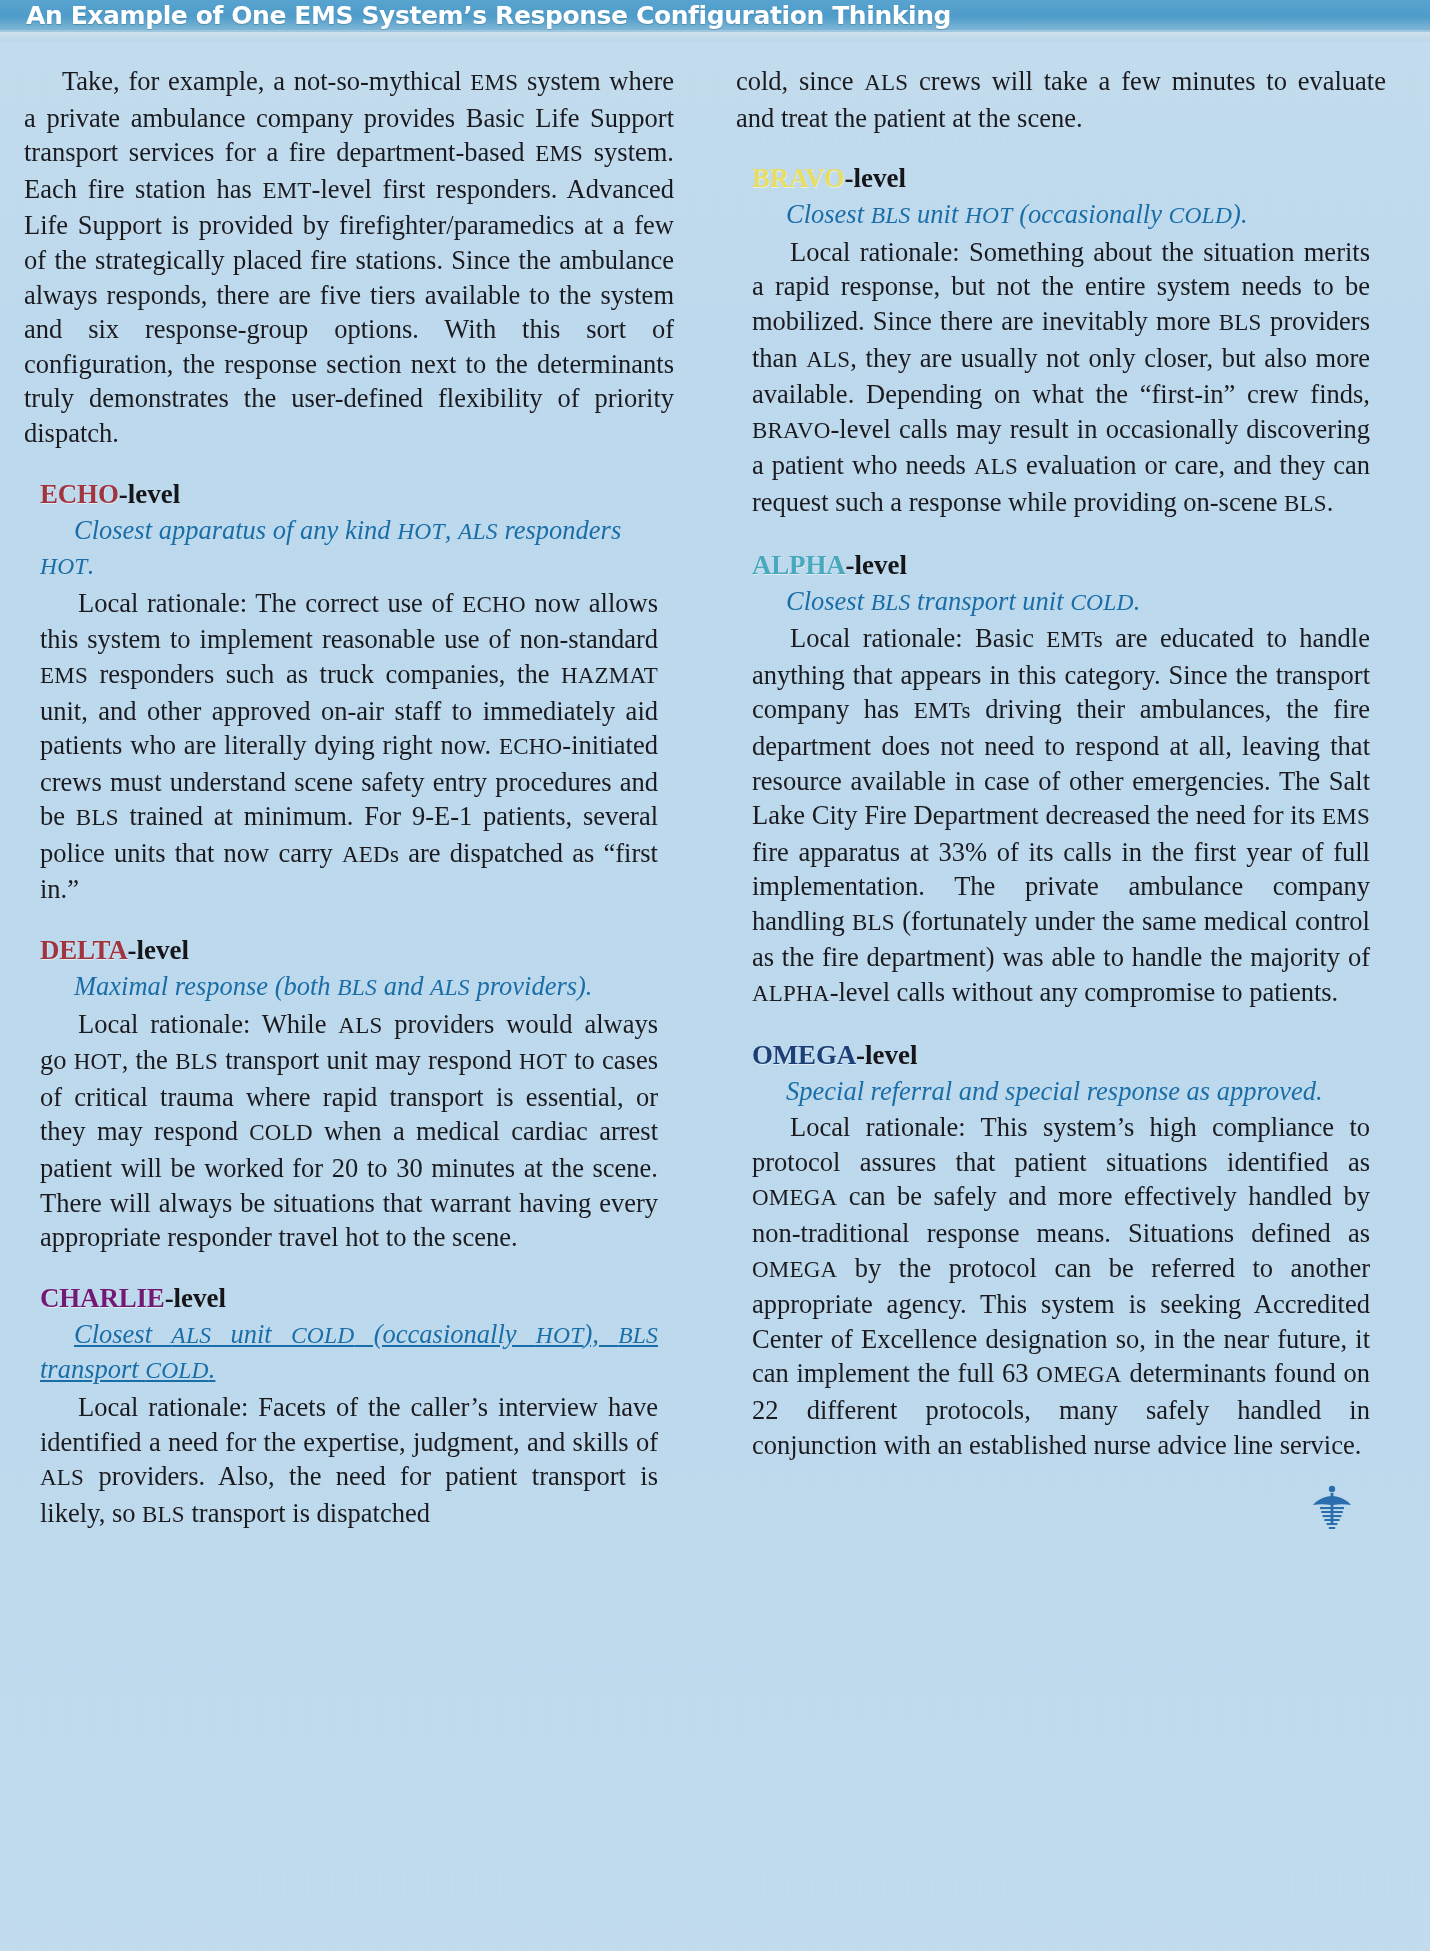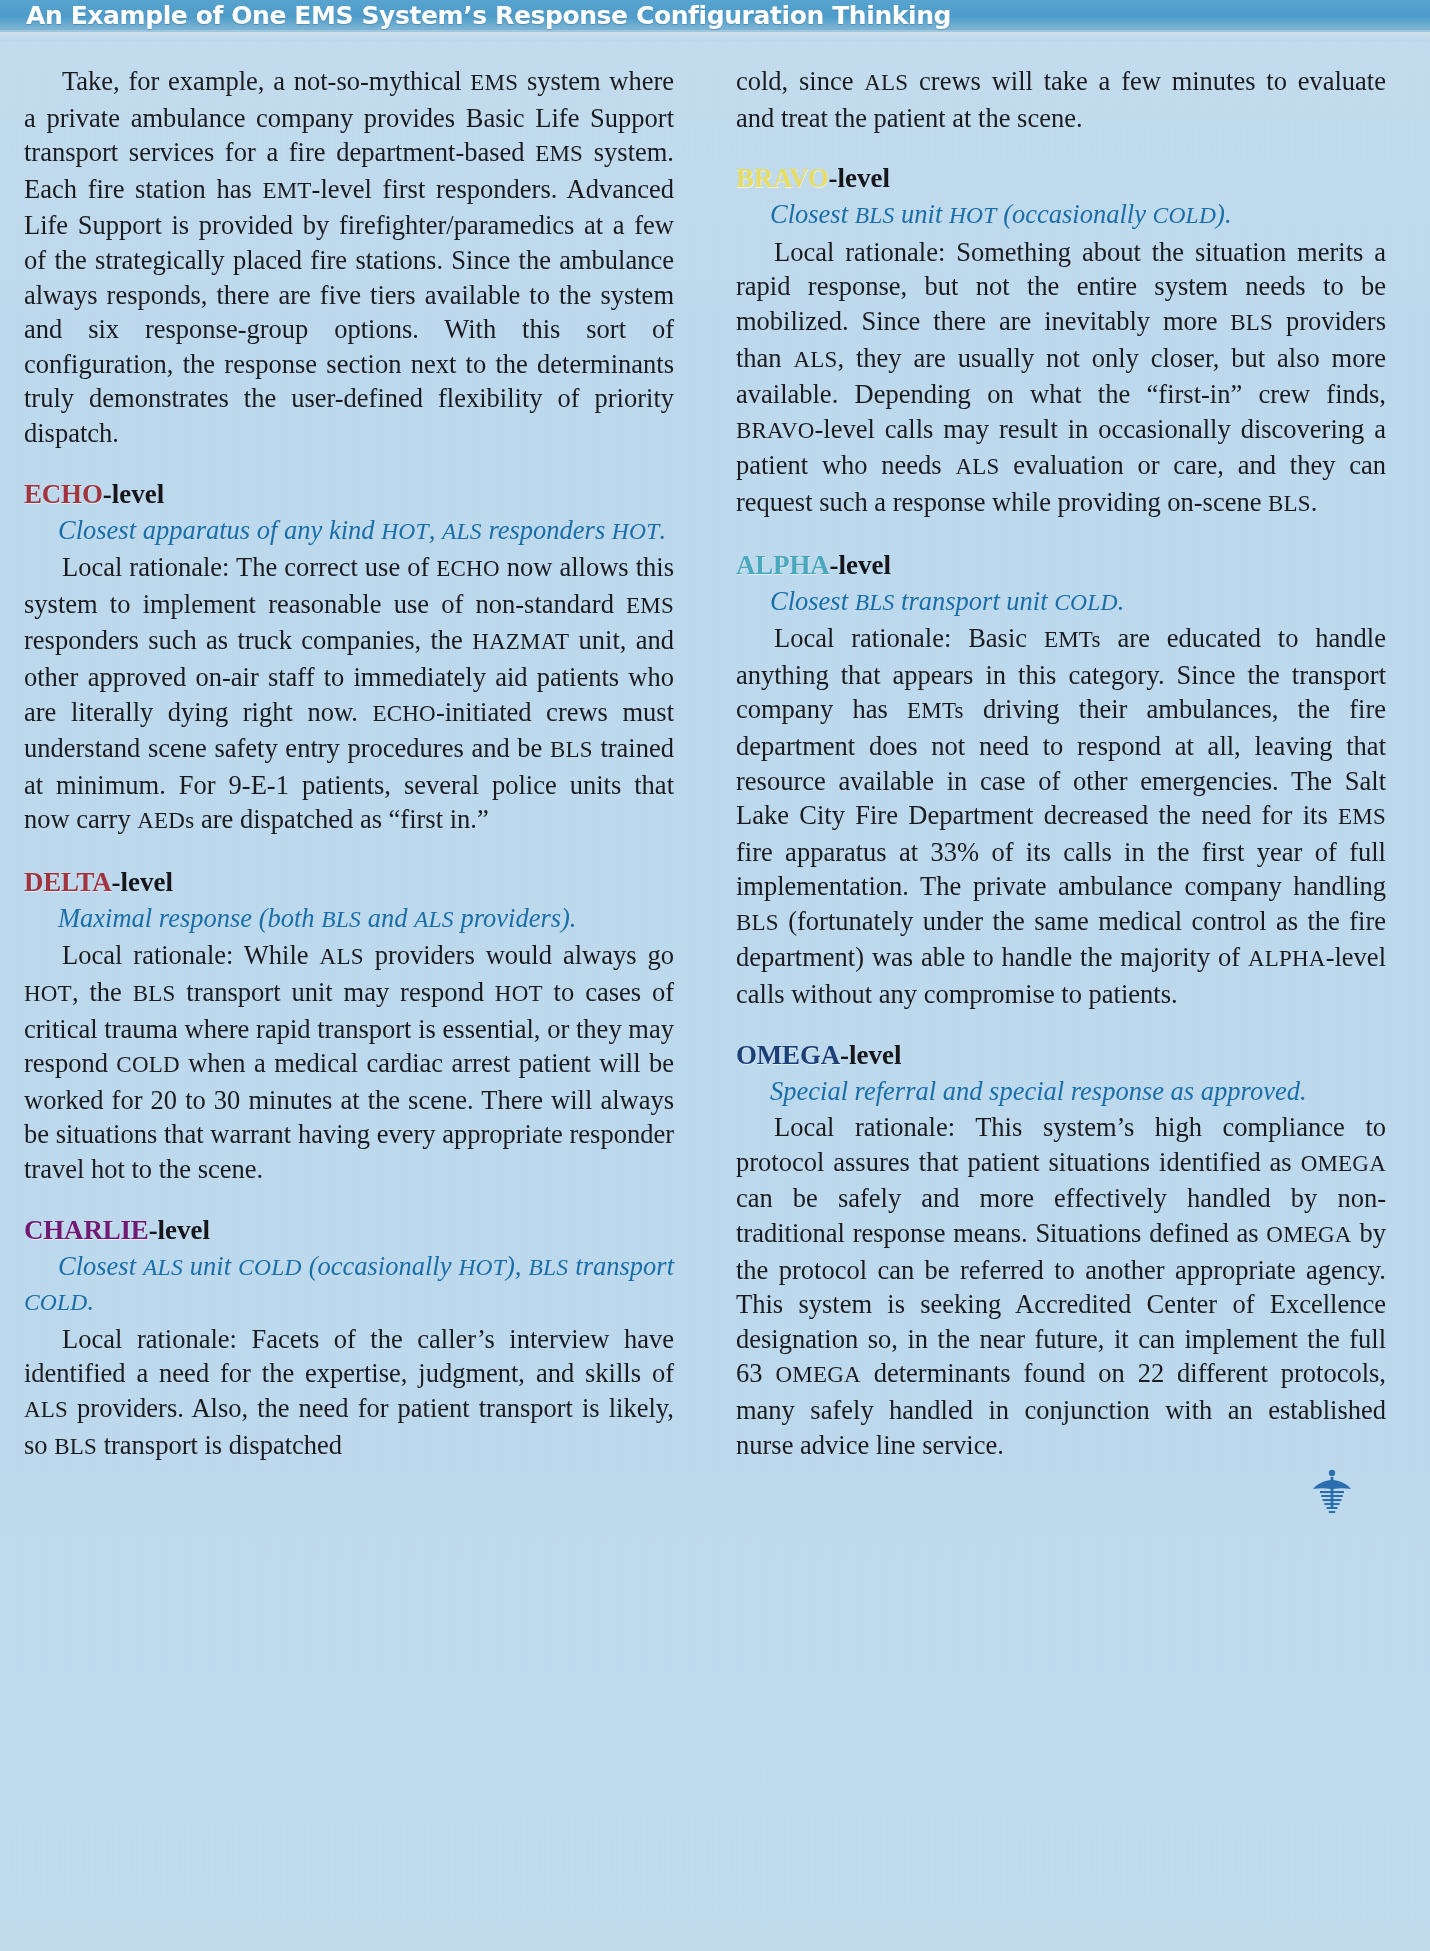--- a/index.html
+++ b/index.html
@@ -96,38 +96,38 @@
 
   .level-desc {
     margin: 0 0 2px 0;
     font-style: italic;
     color: #1a6ea8;
     font-size: 26.5px;
     line-height: 34.6px;
     text-indent: 34px;
     text-align: left;
   }
-  .level-desc.just { text-align: justify; }
+  .level-desc.just { text-align: justify; text-decoration: underline; }
   .level-desc .sc { font-size: 23.5px; font-style: italic; }
 
   h2.level + .level-desc { margin-top: 0; }
 
   
   .col > p:first-child { margin-top: 0; }
 
   
   .logo-wrap {
     display: flex;
     justify-content: flex-end;
     padding: 6px 34px 0 0;
   }
   .caduceus { width: 40px; height: 46px; display: block; }
 
   
-  .section { margin: 0; }
+  .section { margin: 16px; }
 </style>
 </head>
 <body>
 
 <div class="page-bg"></div>
 
 <div class="content-layer">
 
   <div class="banner" style="background: linear-gradient(rgb(88, 163, 207) 0%, rgb(78, 156, 202) 55%, rgb(127, 182, 214) 100%);">
     <div class="banner-title" style="color: rgb(255, 255, 255);">An Example of One EMS System’s Response Configuration Thinking</div>

